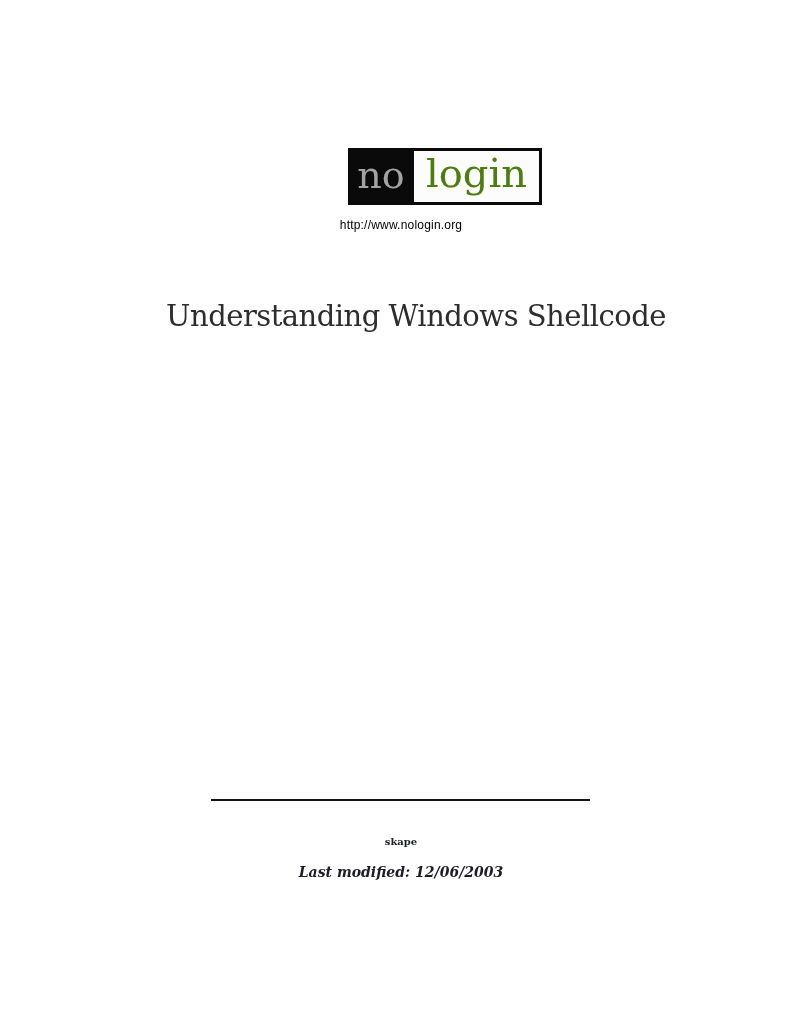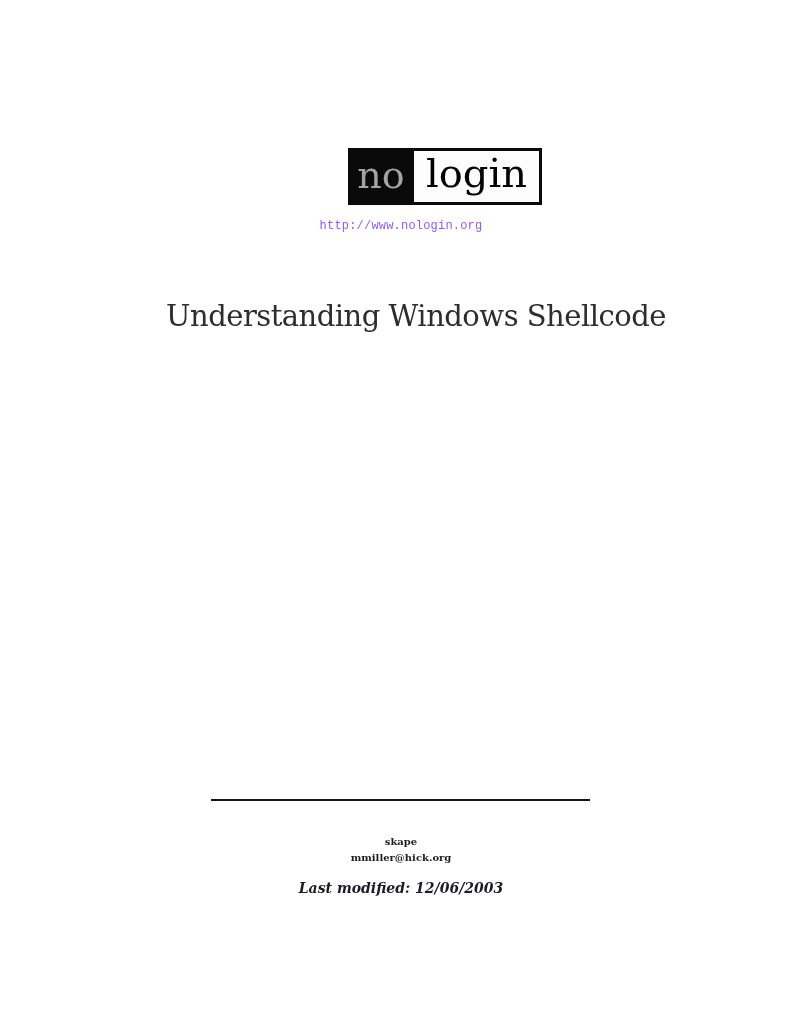--- a/index.html
+++ b/index.html
@@ -41,38 +41,38 @@
   .logo-login-box {
     flex: 1;
     height: 51px;
     margin: 3px 3px 3px 0;
     background: #fcfcfc;
     display: flex;
     align-items: center;
     justify-content: center;
   }
   .logo-login {
-    color: #000000;
+    color: #4d7c0f;
     font-size: 40px;
     line-height: 1;
     padding-bottom: 7px;
   }
 
   
   .url-line {
     position: absolute;
     top: 214px;
     left: 0;
     width: 100%;
     text-align: center;
   }
   .url-line a {
-    font-family: Liberation Mono, monospace;
+    font-family: Liberation Sans, sans-serif;
     font-size: 12px;
-    color: #8b5cf6;
+    color: #000000;
     text-decoration: none;
     letter-spacing: 0.2px;
   }
 
   
   .title {
     position: absolute;
     top: 284px;
     left: 0;
     width: 100%;
@@ -130,17 +130,16 @@
   <div class="url-line">
     <a href="#">http://www.nologin.org</a>
   </div>
 
   <h1 class="title">Understanding Windows Shellcode</h1>
 
   <div class="rule"></div>
 
   <div class="author-block">
     <div class="author-name">skape</div>
-    <div class="author-email">mmiller@hick.org</div>
     <div class="last-modified">Last modified: 12/06/2003</div>
   </div>
 
 </div>
 
 </body></html>

